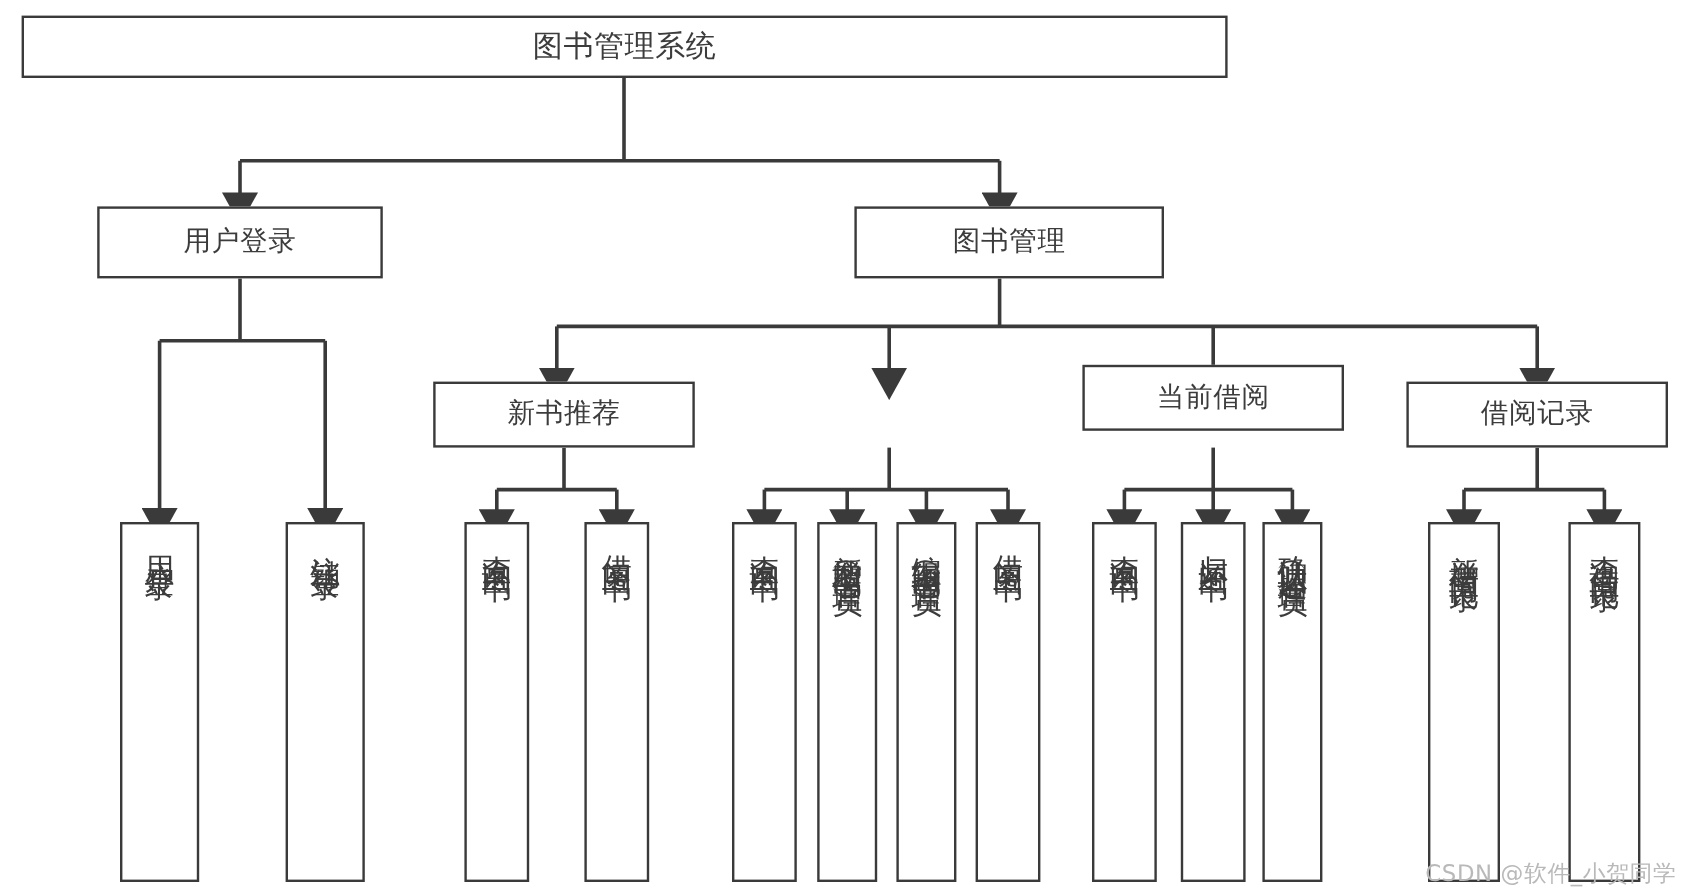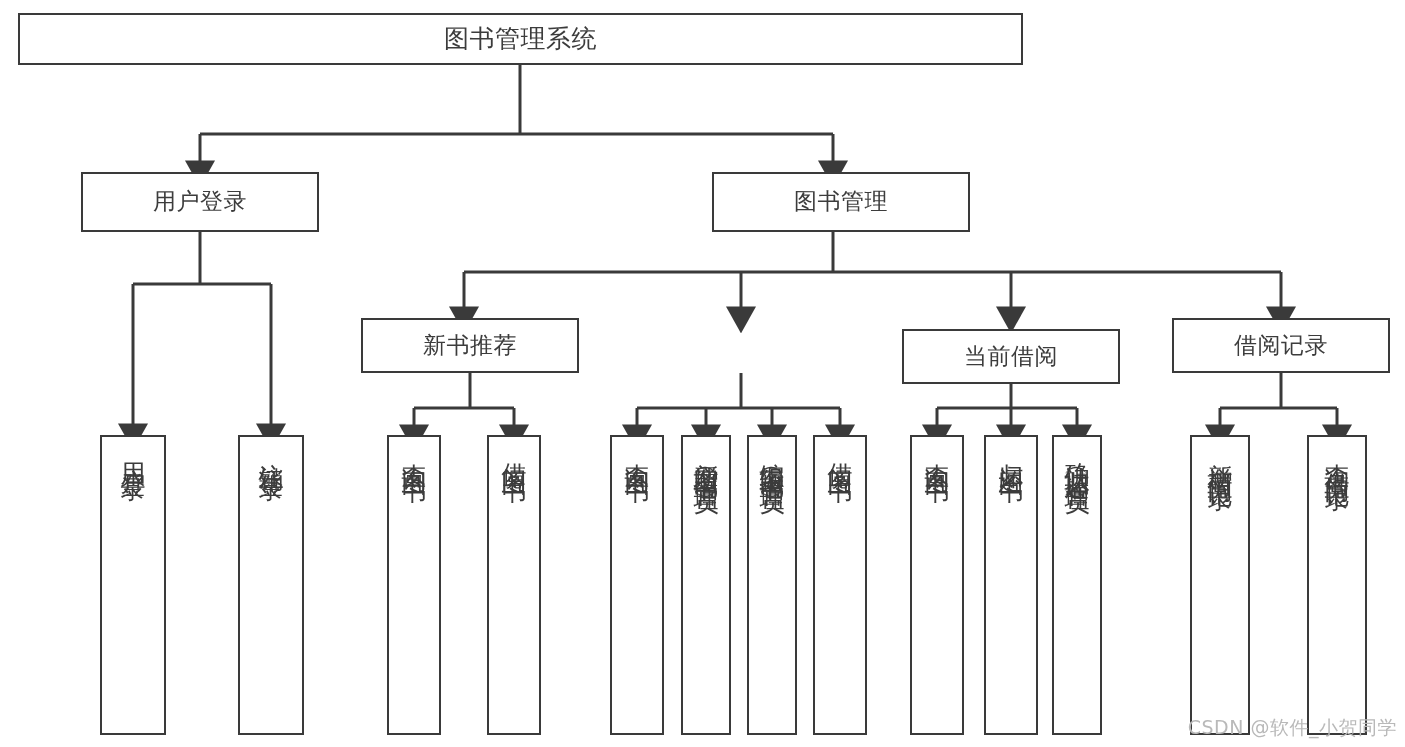--- a/index.html
+++ b/index.html
@@ -129,21 +129,21 @@
       <path d="M1337,408 L1337,428" marker-end="url(#arrow)"></path>
     </g>
   </svg>
 
   <div class="node horiz root" style="left:18px; top:13px; width:1005px; height:52px;">图书管理系统</div>
 
   <div class="node horiz" style="left:81px; top:172px; width:238px; height:60px;">用户登录</div>
   <div class="node horiz" style="left:712px; top:172px; width:258px; height:60px;">图书管理</div>
 
   <div class="node horiz" style="left:361px; top:318px; width:218px; height:55px;">新书推荐</div>
-  <div class="node horiz" style="left:902px; top:329px; width:218px; height:55px;">当前借阅</div>
+  <div class="node horiz" style="left:902px; top:304px; width:218px; height:55px;">当前借阅</div>
   <div class="node horiz" style="left:1172px; top:318px; width:218px; height:55px;">借阅记录</div>
 
   <div class="node leaf" style="left:100px; top:435px; width:66px; height:300px;">
     <span class="vtext">用户登录</span>
   </div>
   <div class="node leaf" style="left:238px; top:435px; width:66px; height:300px;">
     <span class="vtext">注销登录</span>
   </div>
 
   <div class="node leaf" style="left:387px; top:435px; width:54px; height:300px;">

